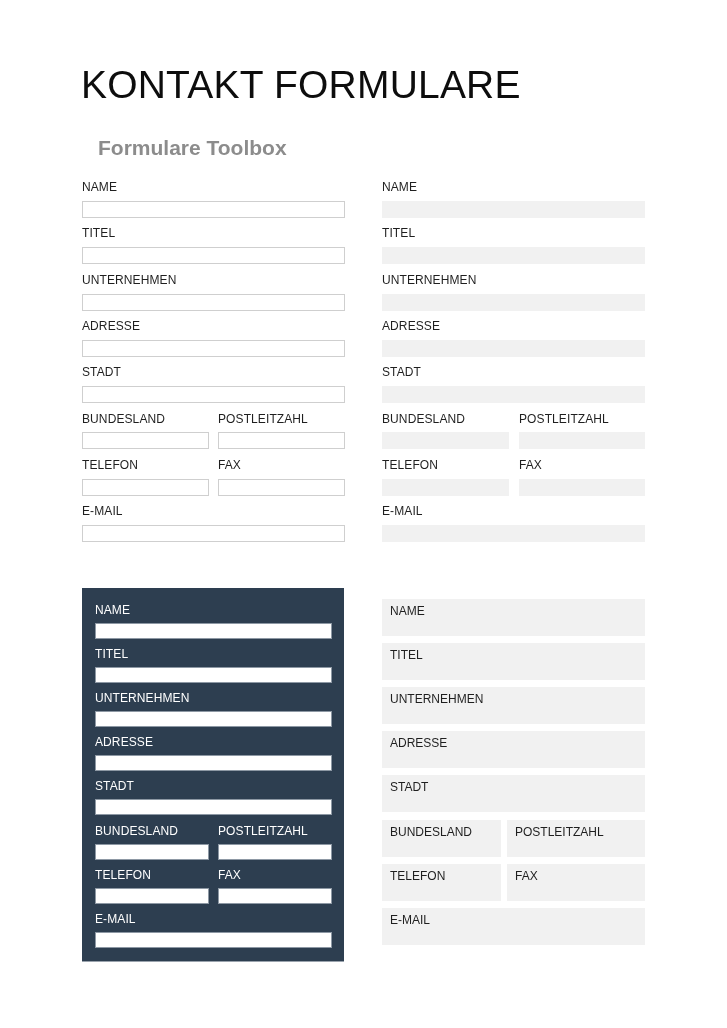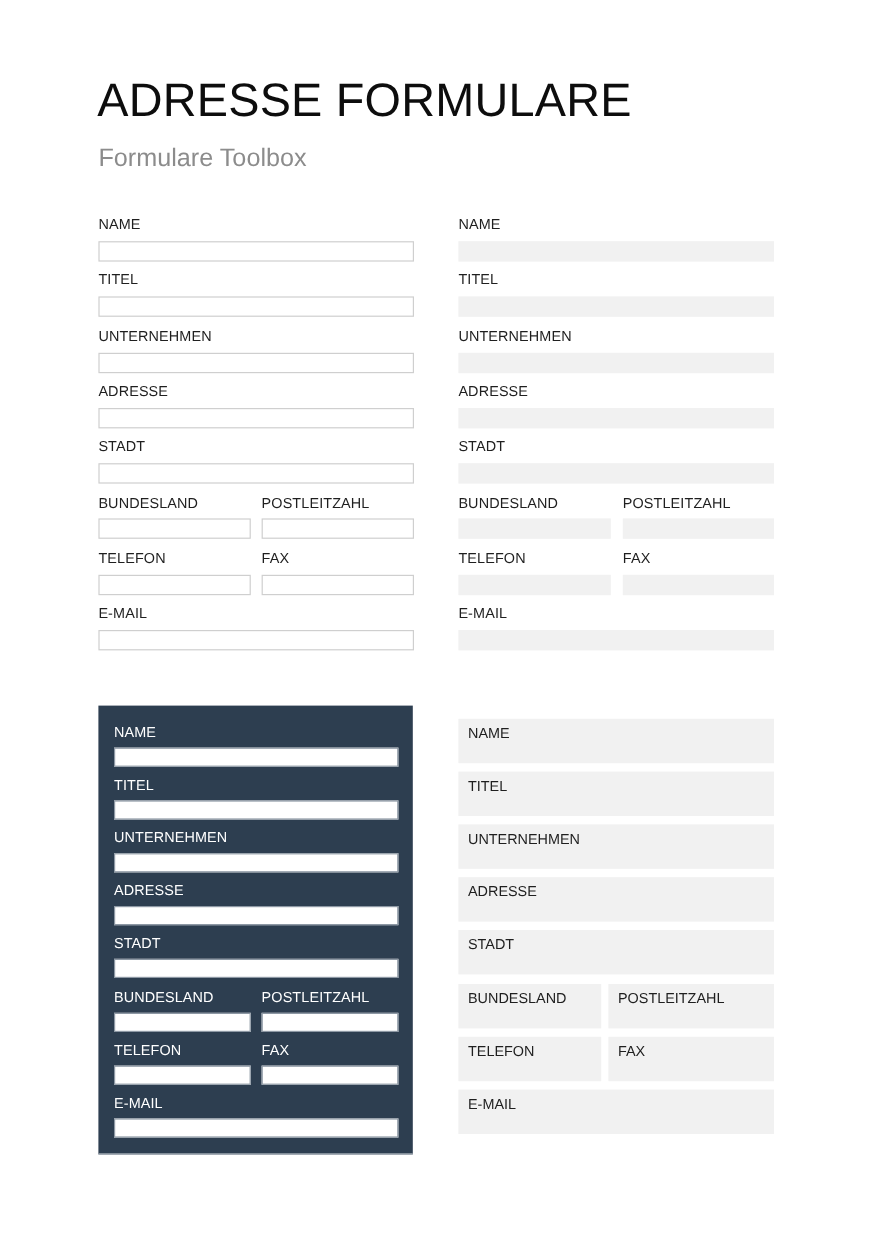--- a/index.html
+++ b/index.html
@@ -1,21 +1,21 @@
 <!DOCTYPE html>
 <html><head>
   <meta charset="utf-8">
   <style>
     html, body { margin: 0; padding: 0; background: #ffffff; }
     body { width: 727px; height: 1028px; position: relative; overflow: hidden;
            font-family: "Liberation Sans", "DejaVu Sans", sans-serif; color: #1a1a1a; }
     .title { position: absolute; left: 81px; top: 62px; font-size: 39px; line-height: 46px;
              color: #0d0d0d; letter-spacing: 0.2px; margin: 0; font-weight: normal; }
     .subtitle { position: absolute; left: 82px; top: 119px; font-size: 21px; line-height: 26px;
-                color: #8c8c8c; margin: 0; font-weight: normal; }
+                color: #8c8c8c; margin: 16px; font-weight: bold; }
 
     .lbl { position: absolute; font-size: 12px; line-height: 14px; color: #1f1f1f; letter-spacing: 0.1px; }
 
     
     .fa { position: absolute; background: #fff; border: 1.5px solid #cfcfcf; box-sizing: border-box; height: 17px; }
     
     .fb { position: absolute; background: #f1f1f1; height: 17px; }
 
     
     .panel { position: absolute; left: 82px; top: 588px; width: 262px; height: 374px; background: #2d3e50;
@@ -23,21 +23,21 @@
     .lblw { position: absolute; font-size: 12px; line-height: 14px; color: #ffffff; letter-spacing: 0.1px; }
     .fc { position: absolute; background: #ffffff; height: 16px; border: 1px solid #8d98a4; box-sizing: border-box; }
 
     
     .cell { position: absolute; background: #f1f1f1; height: 37px; box-sizing: border-box; }
     .cell span { position: absolute; left: 8px; top: 5px; font-size: 12px; line-height: 14px; color: #1f1f1f; }
   </style>
 </head>
 <body>
 
-<h1 class="title">ADRESSE FORMULARE</h1>
+<h1 class="title">KONTAKT FORMULARE</h1>
 <h2 class="subtitle">Formulare Toolbox</h2>
 
 <div>
   <div class="lbl" style="left:82px;top:180px">NAME</div>
   <div class="fa" style="left:82px;top:201px;width:263px"></div>
 
   <div class="lbl" style="left:82px;top:226px">TITEL</div>
   <div class="fa" style="left:82px;top:247px;width:263px"></div>
 
   <div class="lbl" style="left:82px;top:273px">UNTERNEHMEN</div>

